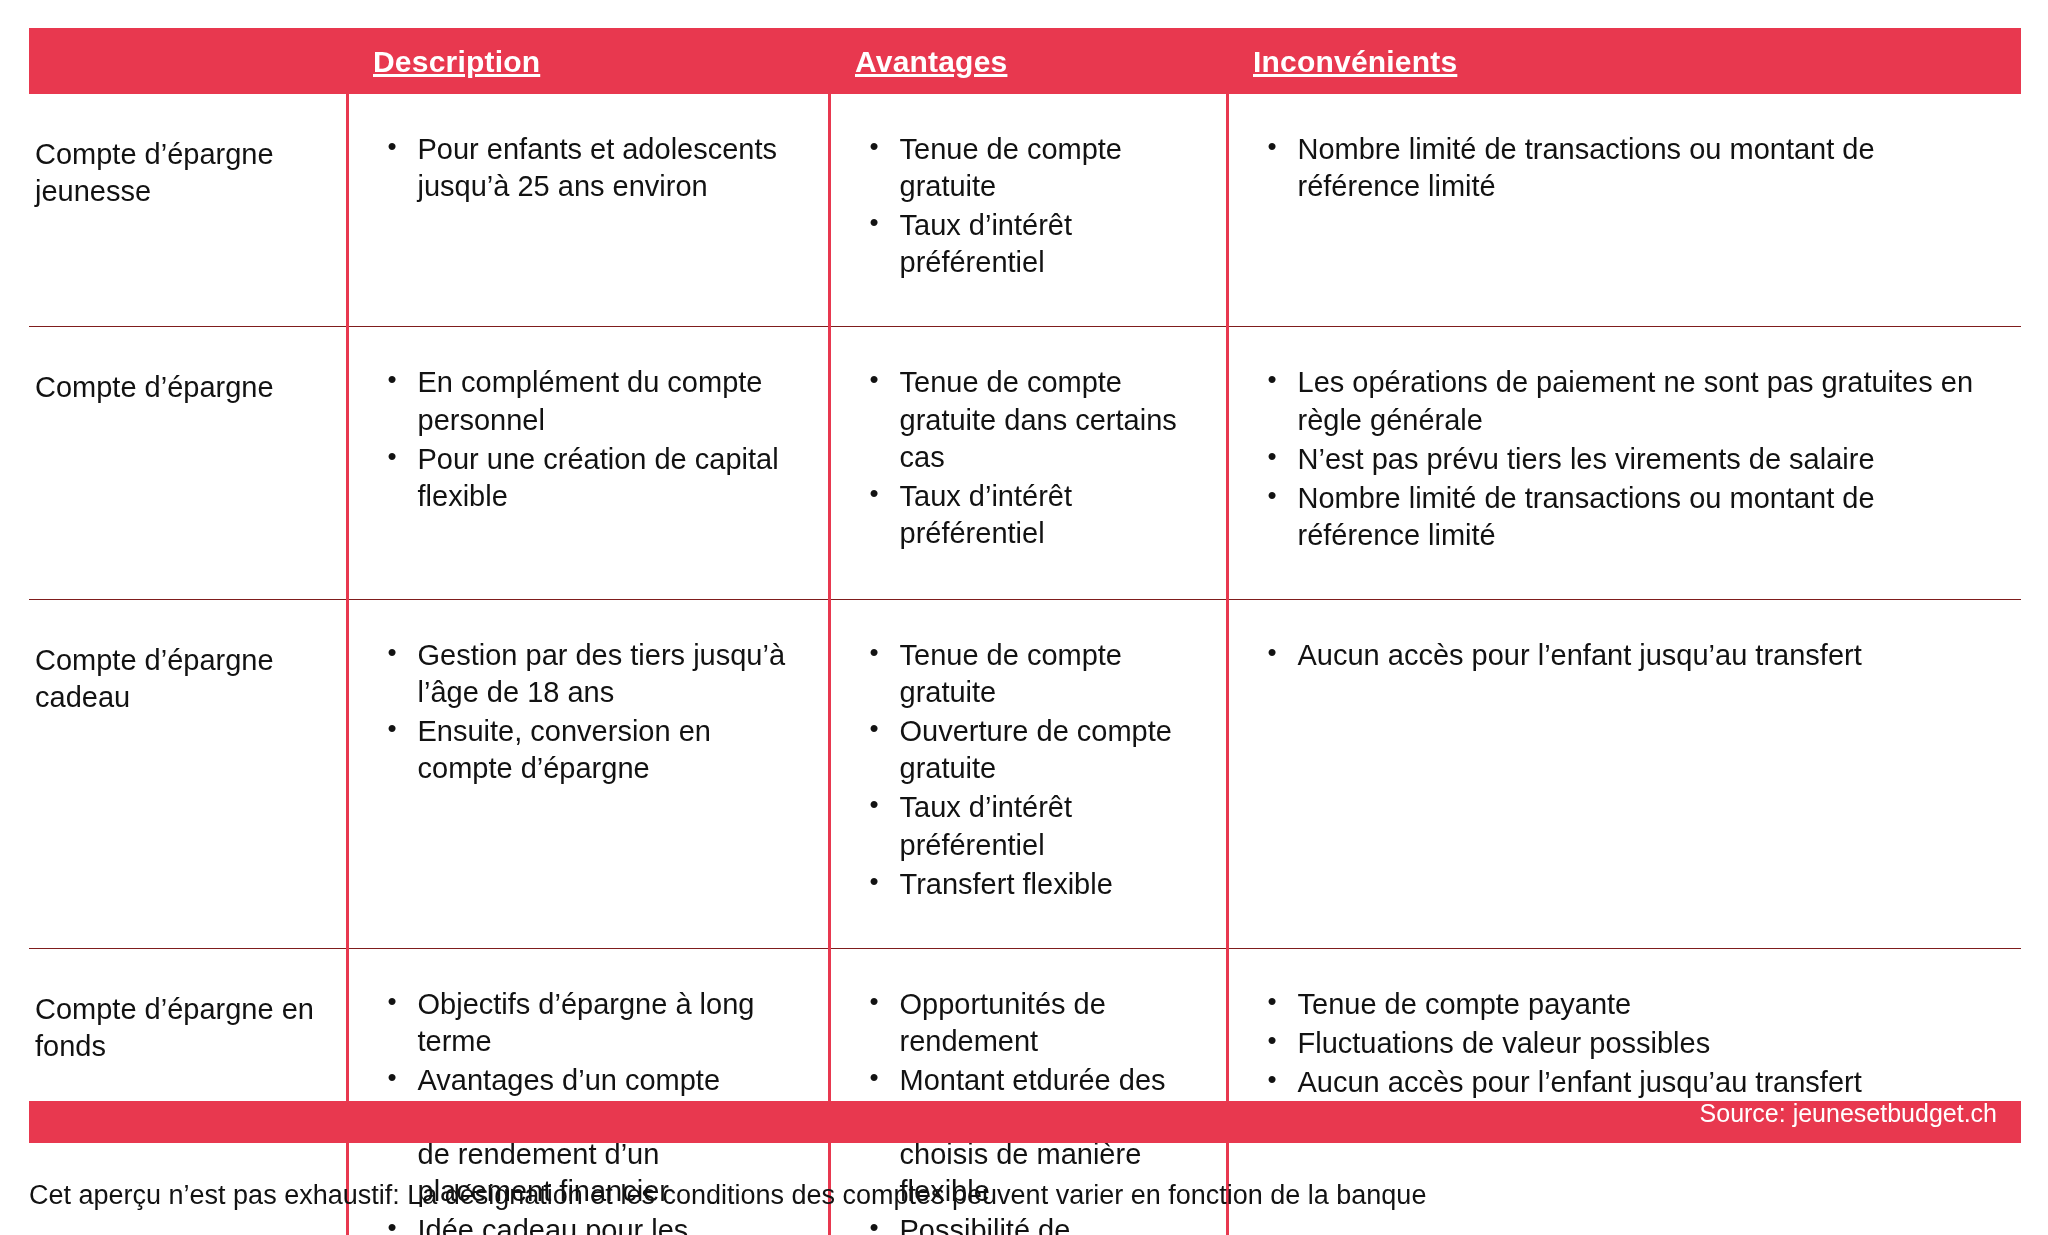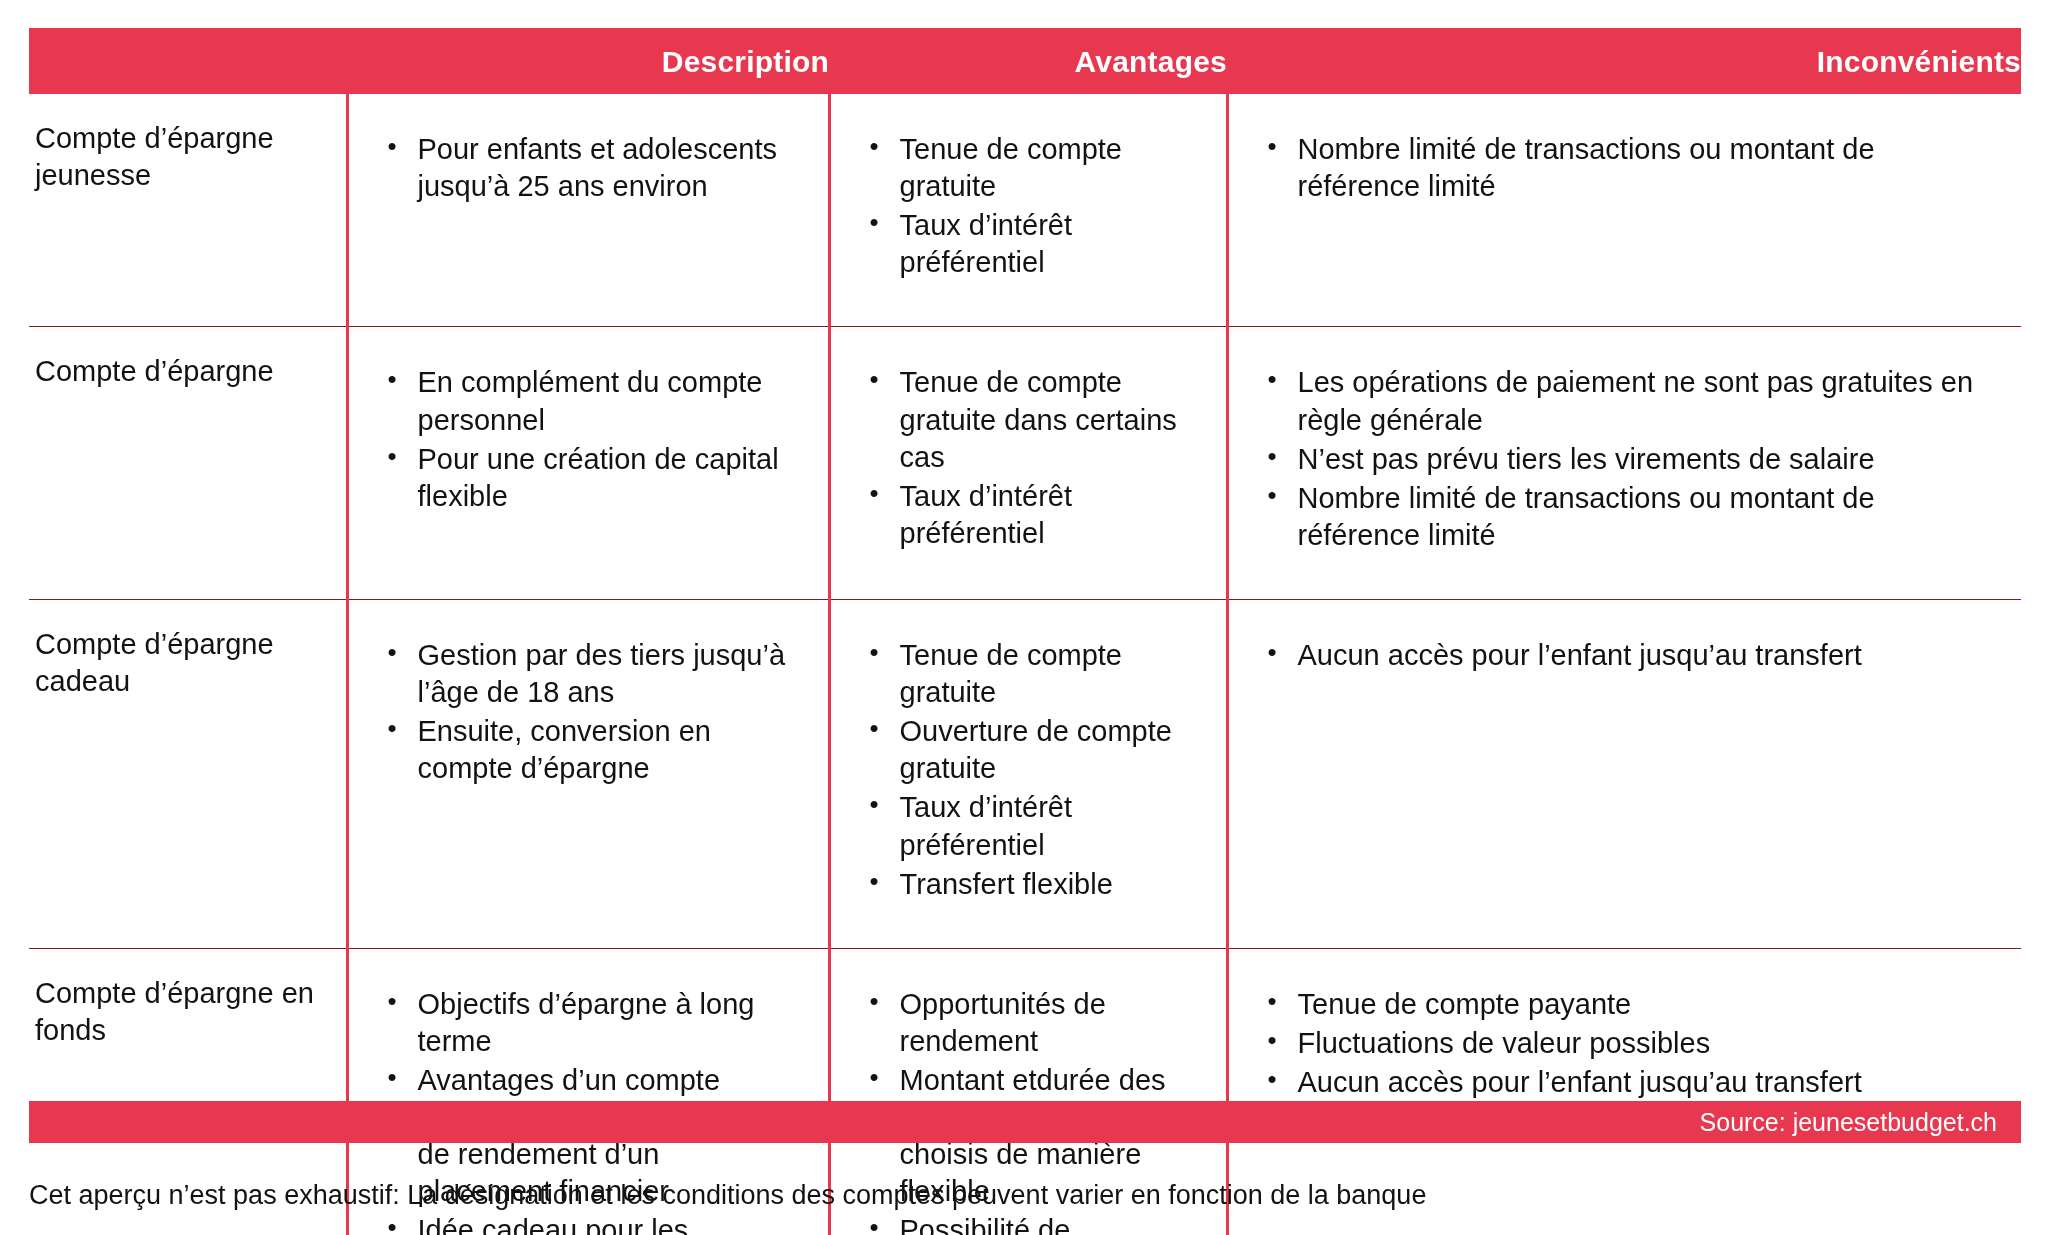--- a/index.html
+++ b/index.html
@@ -36,24 +36,25 @@
   }
 
   
   thead th {
     background: #e8384f;
     color: #ffffff;
     font-size: 30px;
     font-weight: bold;
     height: 66px;
     padding: 0 0 0 26px;
-    text-align: right;
+    text-align: left;
     vertical-align: middle;
     letter-spacing: 0.2px;
     line-height: 1.1;
+    text-decoration: underline;
   }
   thead th.blank-head {
     padding: 0;
   }
 
   
   tbody td {
     vertical-align: top;
     padding: 26px 30px 34px 26px;
     font-size: 29px;
@@ -74,20 +75,21 @@
   td.c-label {
     padding-left: 6px;
     padding-right: 18px;
   }
 
   .label-text {
     display: block;
     font-size: 29px;
     line-height: 1.28;
     color: #121212;
+    margin-top: 16px;
   }
 
   
   ul.bullets {
     margin: 11px;
     padding: 0;
     list-style: none;
   }
   ul.bullets li {
     position: relative;
@@ -108,21 +110,21 @@
   
   .source-bar {
     position: absolute;
     left: 29px;
     top: 1101px;
     width: 1992px;
     height: 42px;
     background: #e8384f;
     box-sizing: border-box;
     display: flex;
-    align-items: center;
+    align-items: flex-start;
     justify-content: flex-end;
     padding-right: 24px;
   }
   .source-bar .src-text {
     color: #ffffff;
     font-size: 25px;
     line-height: 1;
   }
 
   

